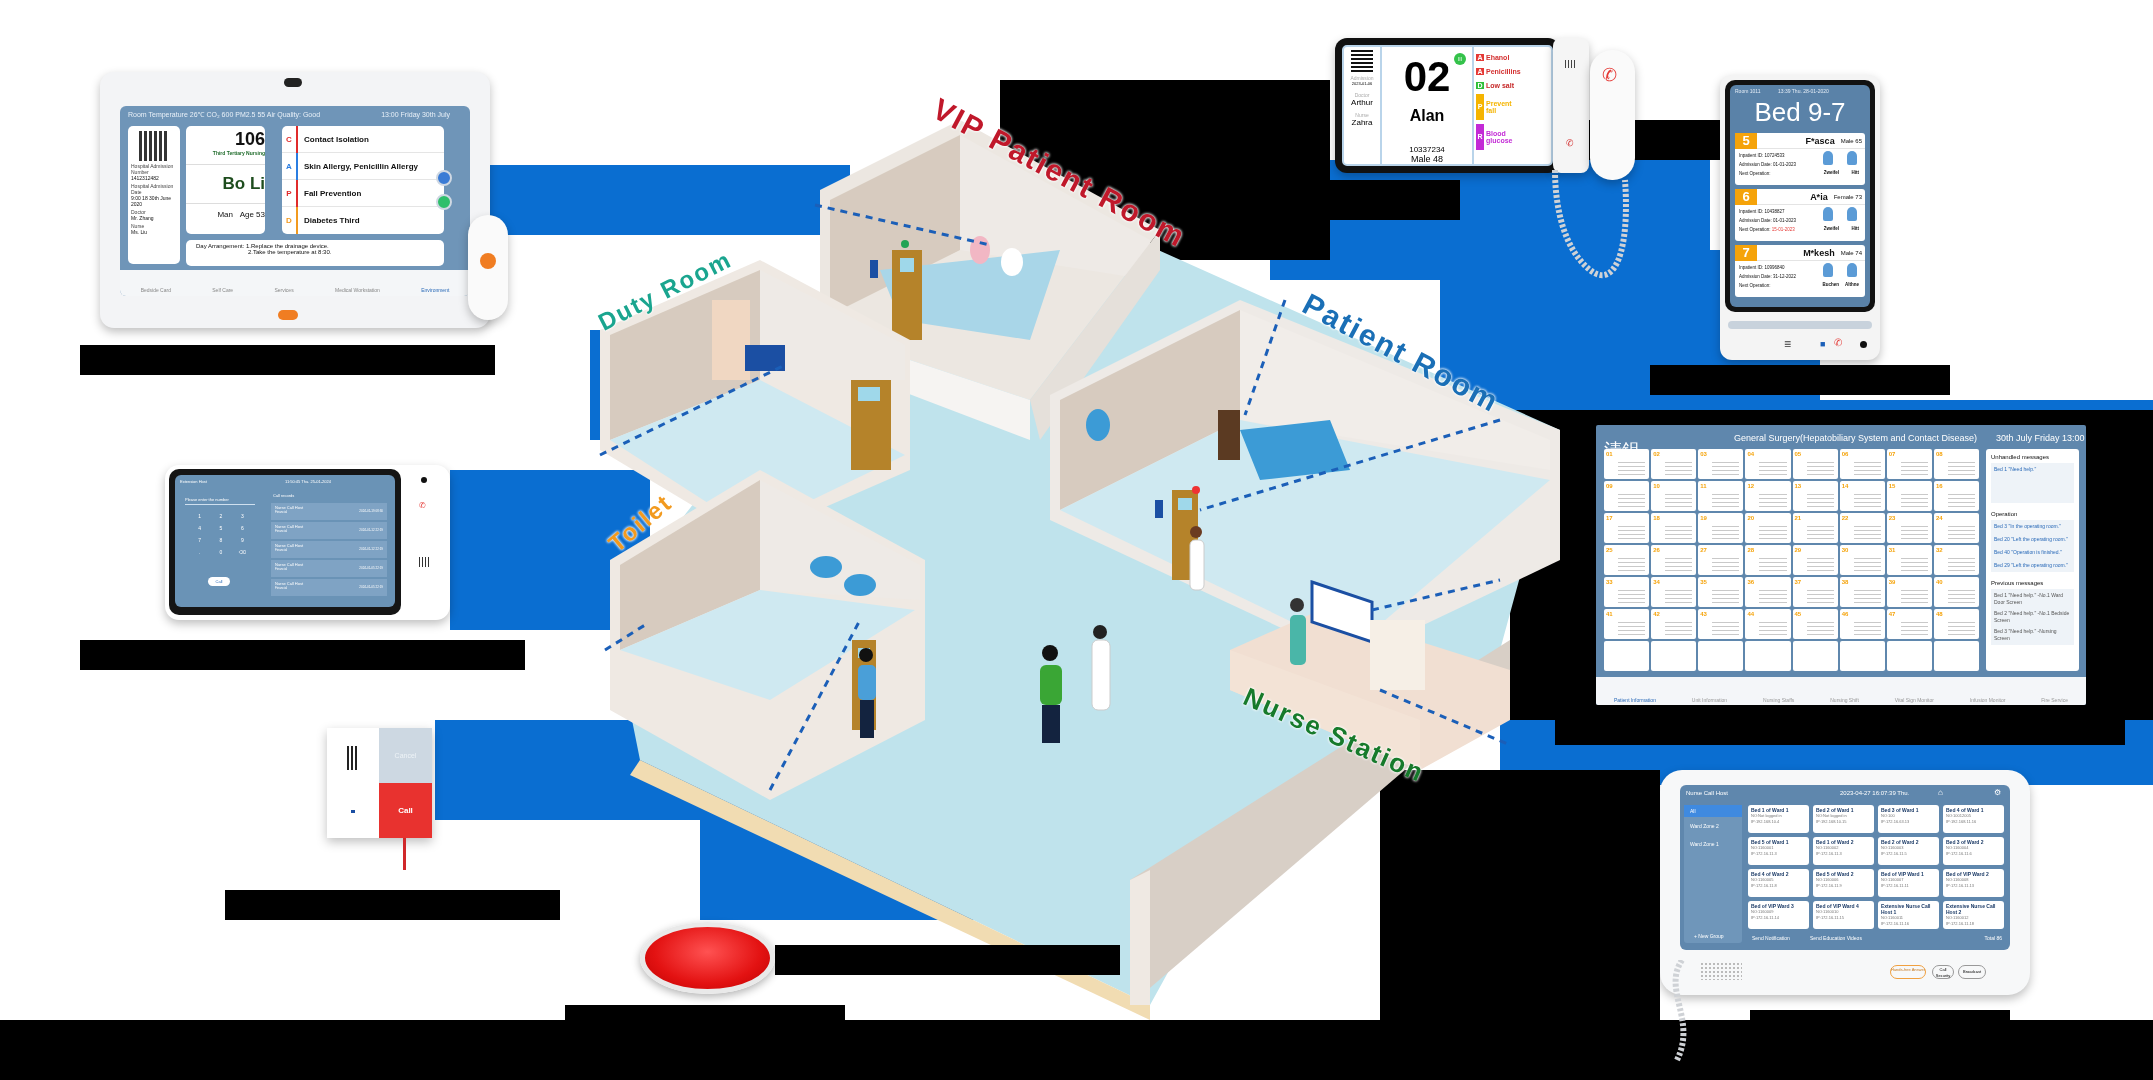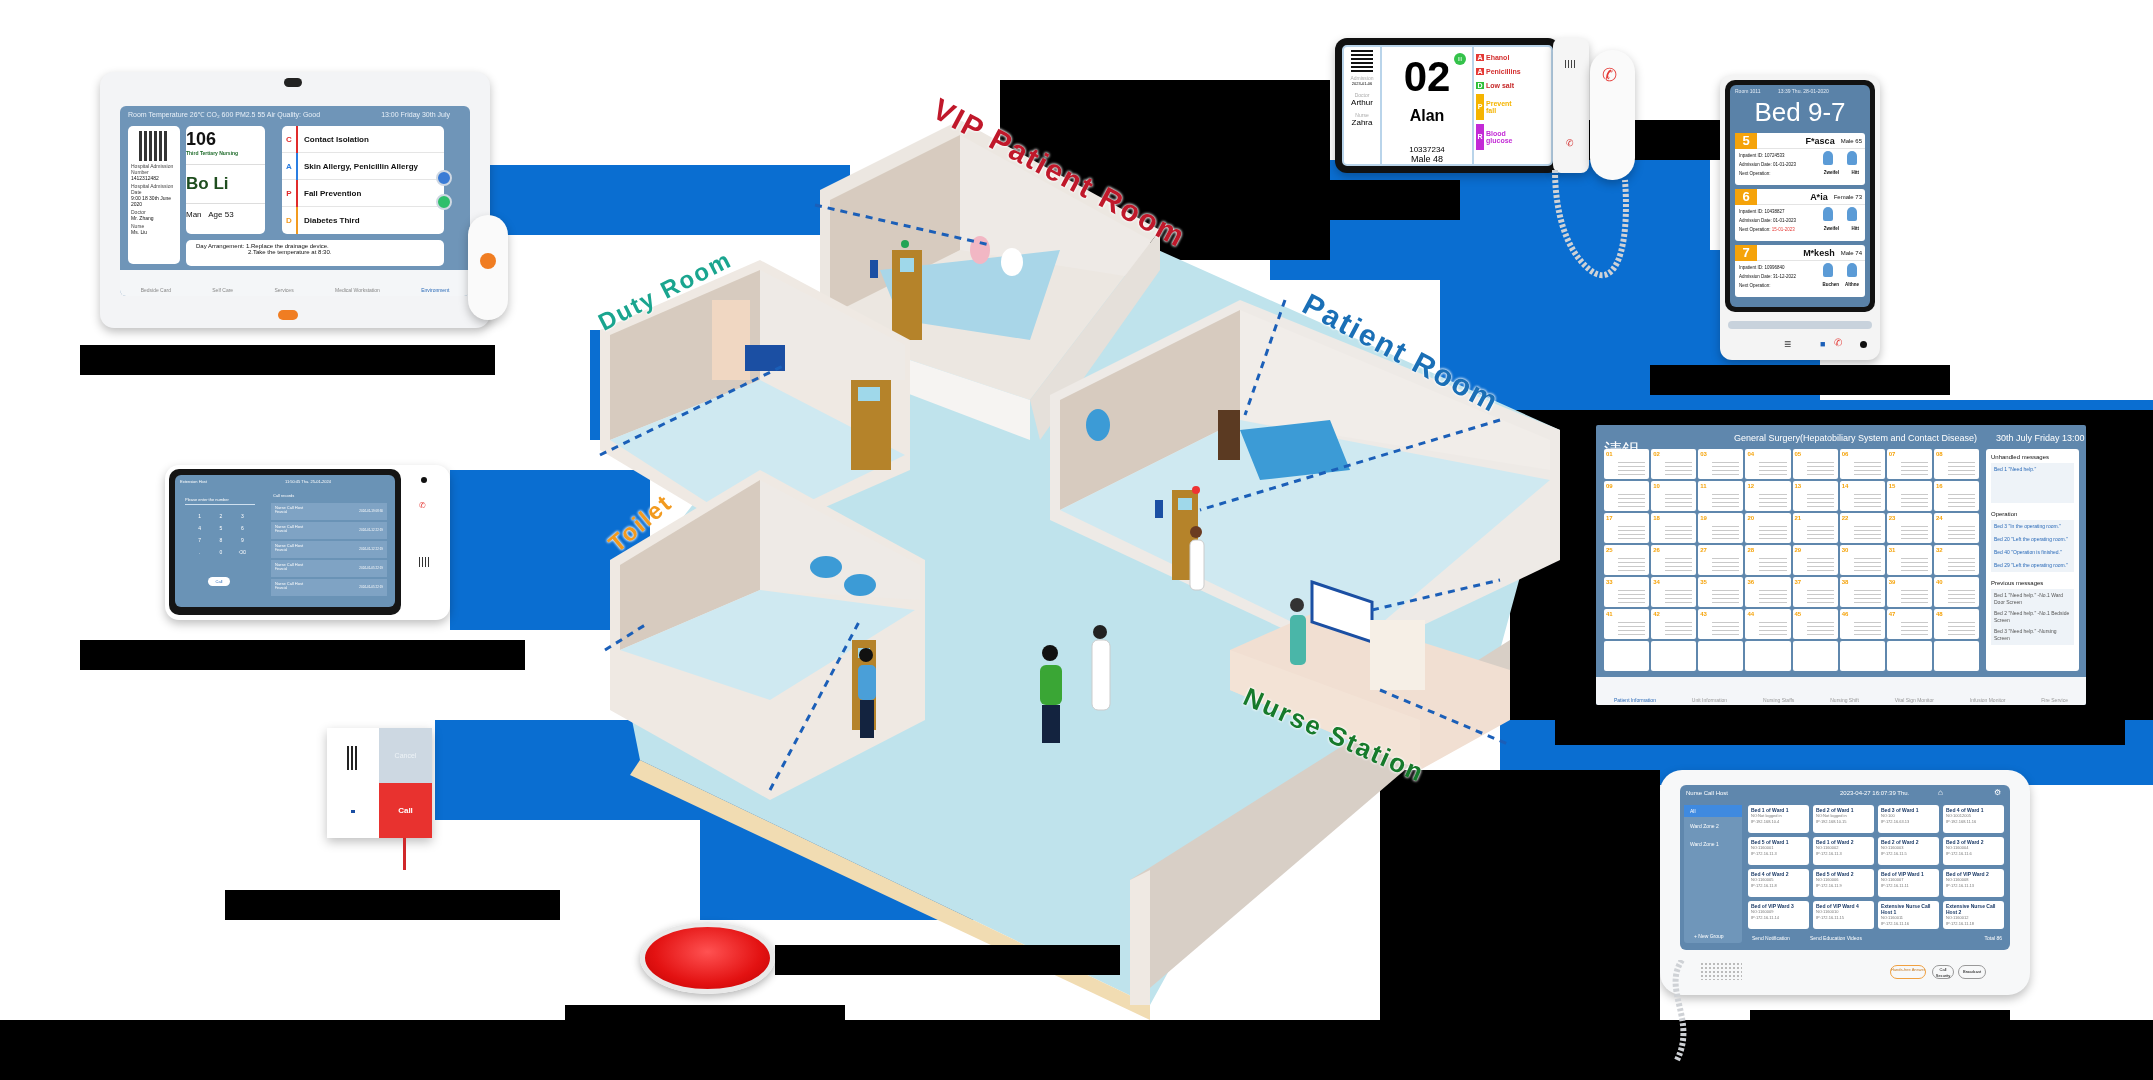--- a/index.html
+++ b/index.html
@@ -148,21 +148,21 @@
         <div style="width:30px;height:30px;margin:2px auto;background:repeating-linear-gradient(90deg,#111 0 3px,#fff 3px 5px),#111;opacity:.85"></div>
         <div class="tiny" style="font-size:5px;line-height:6px;color:#444">Hospital Admission Number</div>
         <div class="tiny" style="font-size:5px;line-height:6px">1412312482</div>
         <div class="tiny" style="font-size:5px;line-height:6px;color:#444;margin-top:2px">Hospital Admission Date</div>
         <div class="tiny" style="font-size:5px;line-height:6px">9:00 18 30th June 2020</div>
         <div class="tiny" style="font-size:5px;line-height:6px;color:#444;margin-top:2px">Doctor</div>
         <div class="tiny" style="font-size:5px;line-height:6px">Mr. Zhang</div>
         <div class="tiny" style="font-size:5px;line-height:6px;color:#444;margin-top:2px">Nurse</div>
         <div class="tiny" style="font-size:5px;line-height:6px">Ms. Liu</div>
       </div>
-      <div class="card" style="left:66px;top:20px;width:79px;height:108px;text-align:left">
+      <div class="card" style="left:66px;top:20px;width:79px;height:108px;text-align:right">
         <div style="font-weight:bold;font-size:18px;margin-top:3px">106</div>
         <div style="font-size:5px;color:#1e6b2a;font-weight:bold">Third Tertiary Nursing</div>
         <div style="border-top:1px solid #ddd;margin-top:8px"></div>
         <div style="font-weight:bold;font-size:17px;color:#1e4d1e;margin-top:9px">Bo Li</div>
         <div style="border-top:1px solid #ddd;margin-top:9px"></div>
         <div style="font-size:8px;margin-top:6px"><span>Man</span>&nbsp;&nbsp;&nbsp;<span>Age 53</span></div>
       </div>
       <div class="card" style="left:162px;top:20px;width:162px;height:108px">
         <div style="height:27px;border-bottom:1px solid #e5e5e5;display:flex;align-items:center;font-size:8px;font-weight:bold">
           <span style="width:14px;text-align:center;color:#e02b2b">C</span>

